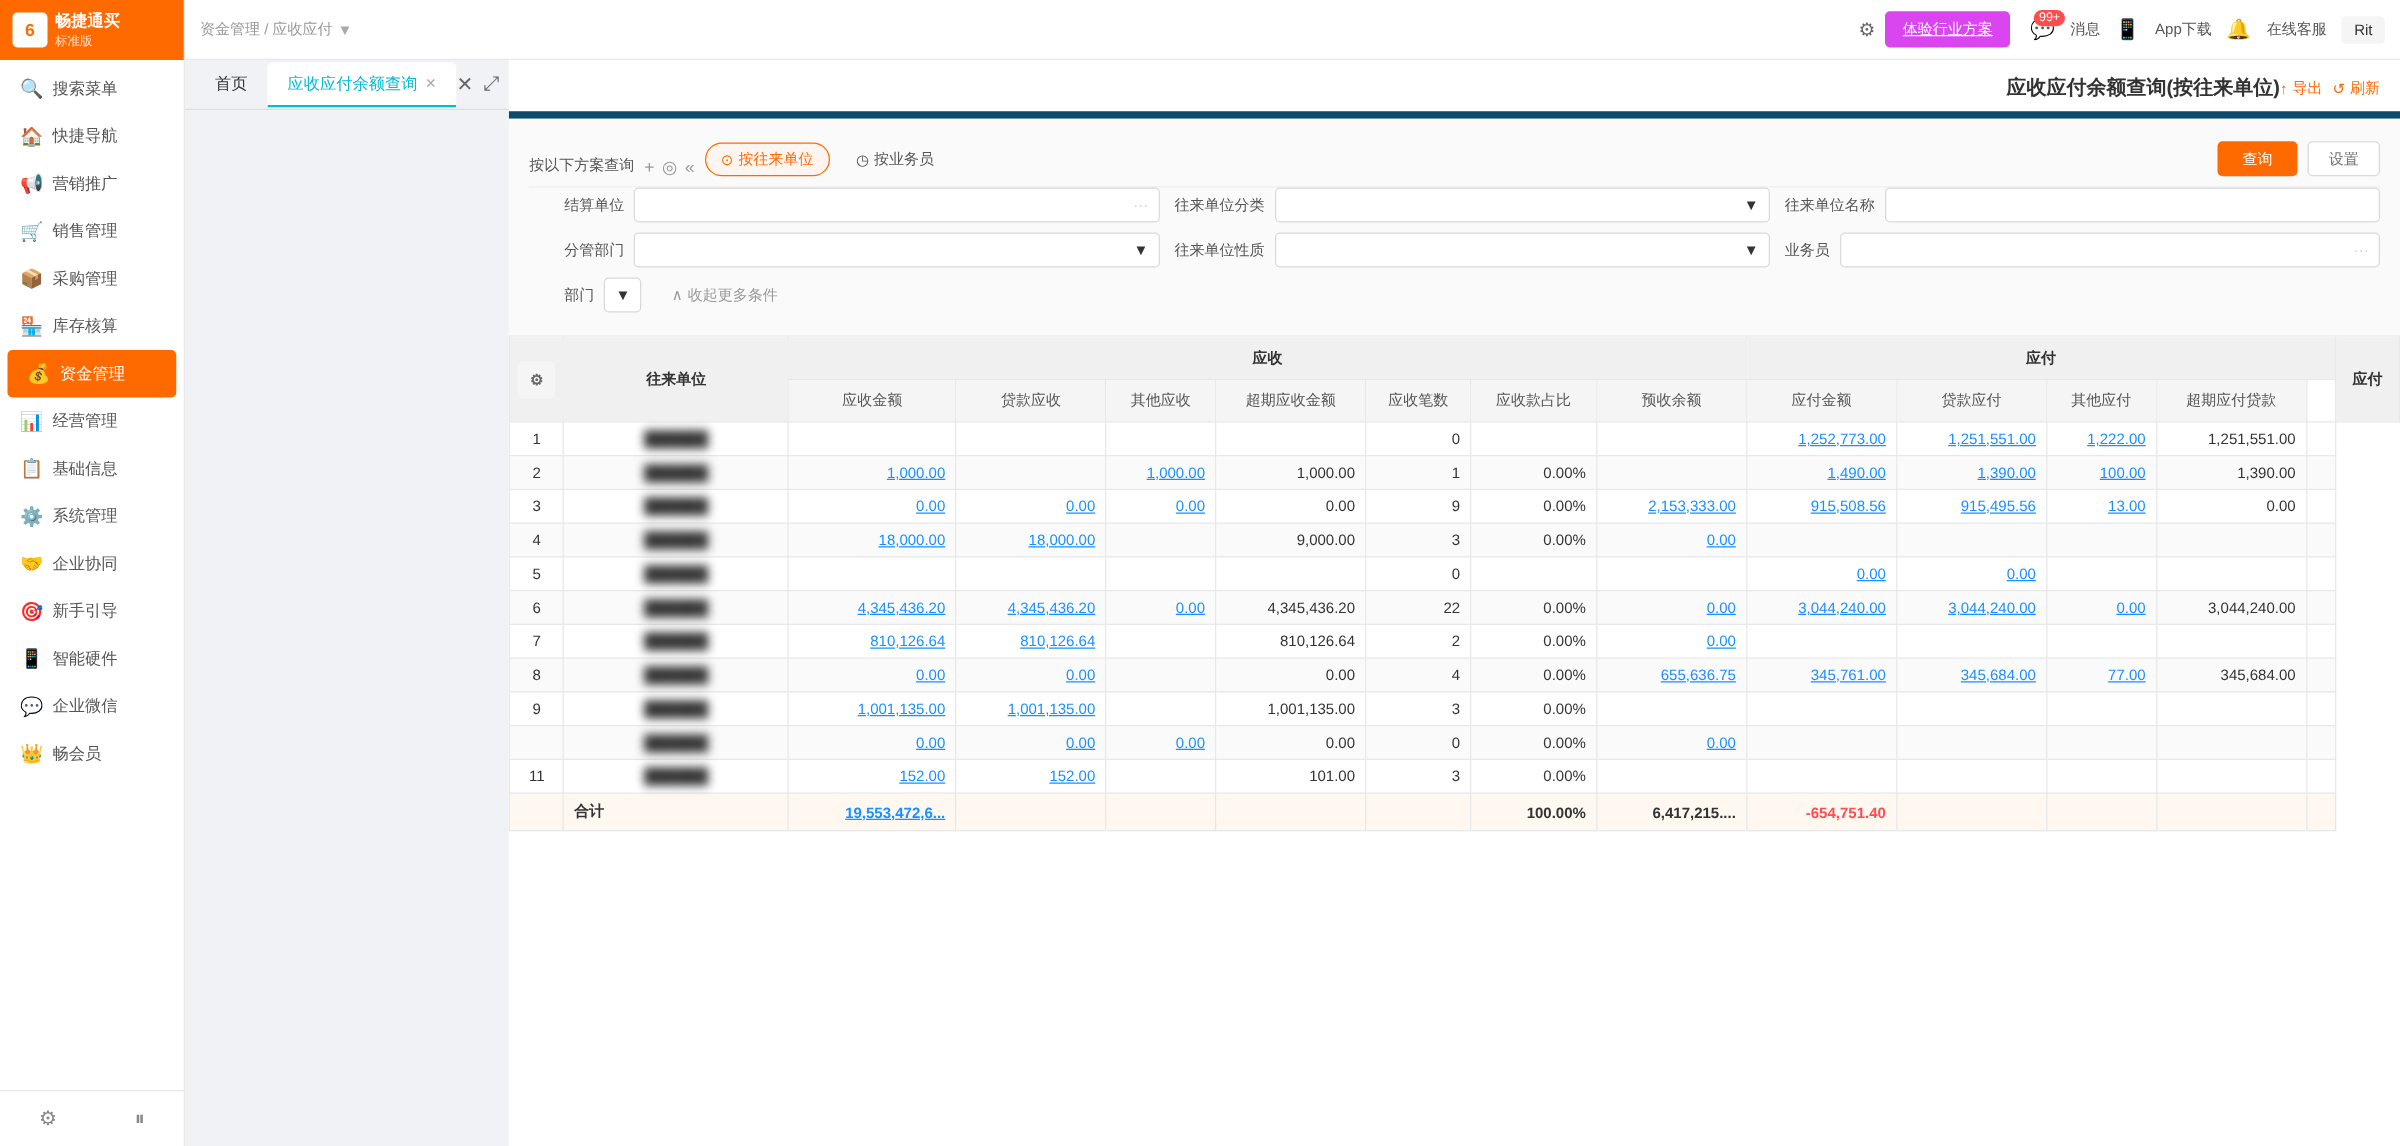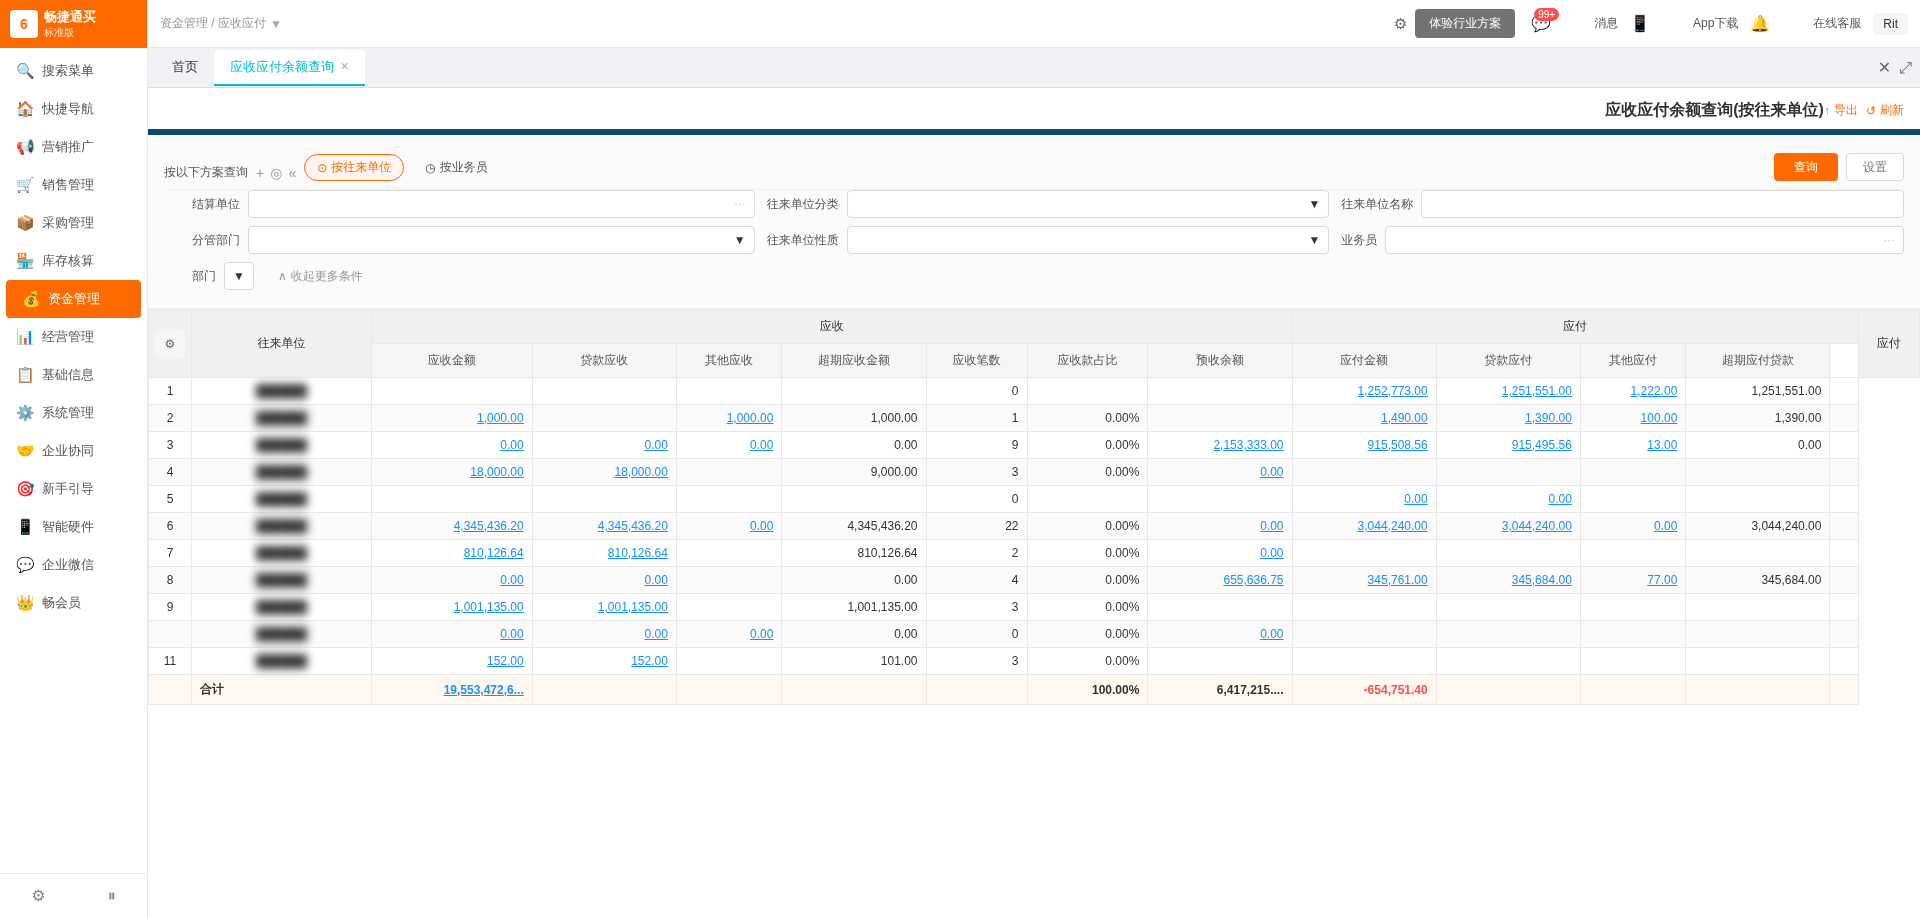--- a/index.html
+++ b/index.html
@@ -32,36 +32,36 @@
     .sidebar-footer-btn { cursor: pointer; color: #888; font-size: 16px; padding: 4px 8px; }
 
     
     .topbar {
       position: fixed; left: 148px; top: 0; right: 0; height: 48px;
       background: #fff; border-bottom: 1px solid #e8e8e8;
       display: flex; align-items: center; padding: 15px 12px; gap: 8px; z-index: 100;
     }
     .topbar-breadcrumb { display: flex; align-items: center; gap: 4px; color: #999; font-size: 12px; flex: 1; }
     .topbar-btn-orange {
-      background: #737373; color: #fff; border: none; border-radius: 4px;
-      padding: 6px 14px; font-size: 12px; cursor: pointer; font-family: inherit;
+      background: #d946ef; color: #fff; border: none; border-radius: 4px;
+      padding: 6px 14px; font-size: 12px; cursor: pointer; font-family: inherit; text-decoration: underline;
     }
     .topbar-icon-btn { color: #666; font-size: 16px; cursor: pointer; position: relative; }
     .topbar-badge {
       position: absolute; top: -6px; right: -8px; background: #ff4d4f; color: #fff;
       border-radius: 8px; font-size: 10px; padding: 1px 4px; min-width: 16px; text-align: center;
     }
-    .topbar-label { font-size: 12px; color: #555; margin-left: 31px; }
+    .topbar-label { font-size: 12px; color: #555; }
     .topbar-user { color: #333; font-size: 12px; background: #f5f5f5; padding: 4px 10px; border-radius: 4px; }
     .topbar-gear { color: #666; font-size: 15px; cursor: pointer; }
 
     
     .main {
       position: fixed; left: 148px; top: 48px; right: 0; bottom: 0;
-      display: flex; flex-direction: column; overflow: hidden;
+      display: flex; flex-direction: row; overflow: hidden;
     }
 
     
     .tabbar {
       background: #f0f2f5; display: flex; align-items: center; border-bottom: 1px solid #ddd;
       height: 40px; padding: 0 8px; gap: 0;
     }
     .tab {
       padding: 8px 16px; cursor: pointer; font-size: 13px; color: #555;
       border-bottom: 2px solid transparent; display: flex; align-items: center; gap: 6px;
@@ -132,21 +132,21 @@
     .table-wrapper {
       flex: 1; overflow: auto; position: relative;
     }
     table {
       width: 100%; border-collapse: collapse; font-size: 12px;
     }
     thead tr th {
       background: #f5f5f5; border: 1px solid #e8e8e8; padding: 8px 6px;
       text-align: center; font-weight: normal; color: #555; white-space: nowrap; position: sticky; top: 0; z-index: 10;
     }
-    thead tr.group-header th { background: #f0f0f0; font-weight: 400; color: #333; text-align: center; }
+    thead tr.group-header th { background: #f0f0f0; font-weight: 700; color: #333; text-align: center; }
     tbody tr td {
       border: 1px solid #e8e8e8; padding: 6px 8px; text-align: center;
       white-space: nowrap; color: #333;
     }
     tbody tr:nth-child(even) td { background: #fafafa; }
     .td-link { color: #1890ff; text-decoration: underline; cursor: pointer; }
     .td-num { text-align: right; }
     .td-left { text-align: left; }
     tfoot tr td {
       background: #fff8f0; border: 1px solid #e8e8e8; padding: 6px 8px;

